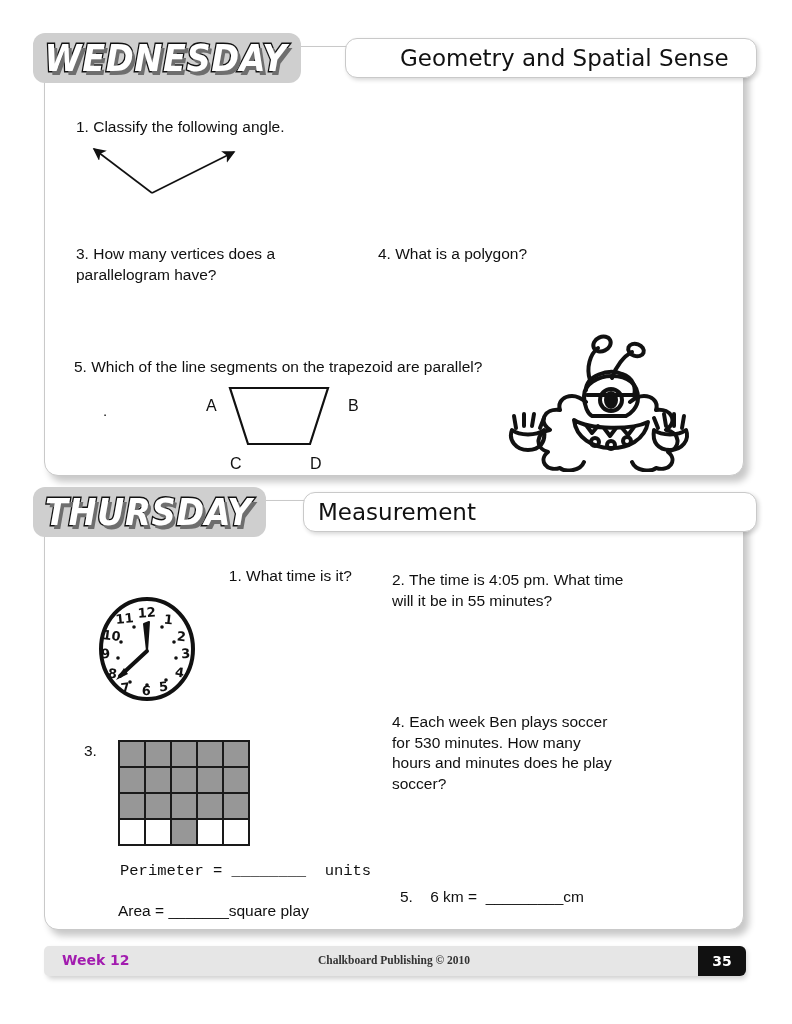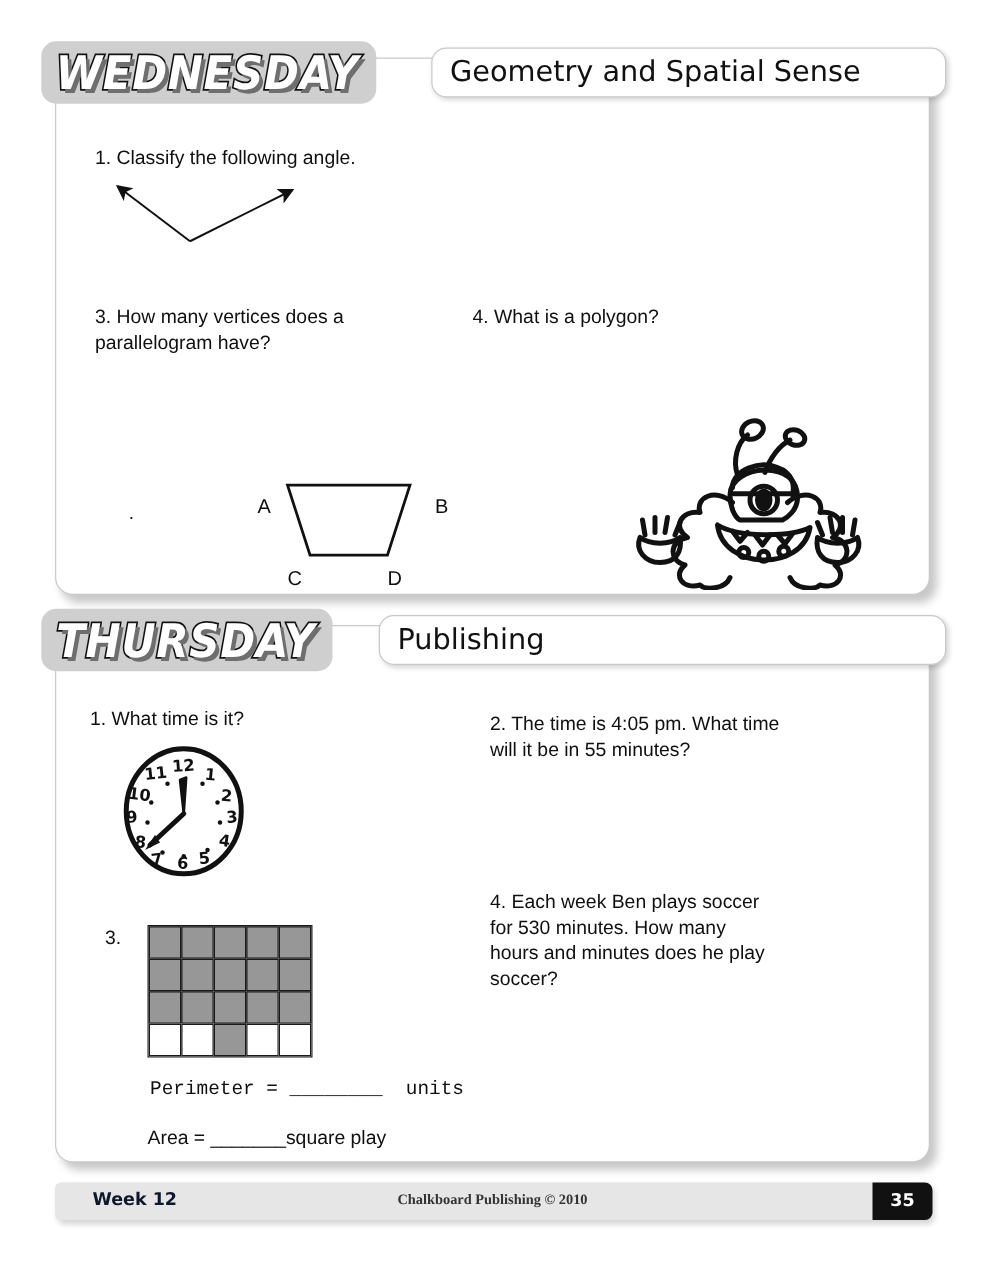--- a/index.html
+++ b/index.html
@@ -59,21 +59,21 @@
     top: -9px;
     height: 40px;
     background: #ffffff;
     border: 1.5px solid #c9c9c9;
     border-radius: 12px;
     display: flex;
     align-items: center;
     z-index: 2;
     box-shadow: 2px 2px 4px rgba(0,0,0,0.16);
   }
-  #wednesday-title-strip { left: 300px; width: 412px; }
+  #wednesday-title-strip { left: 300px; width: 412px; padding-left: 40px; }
   #thursday-title-strip  { left: 258px; width: 454px; }
   .subject-title {
     font-family: "DejaVu Sans", sans-serif;
     font-size: 23px;
     font-weight: 400;
     color: #111111;
     padding-left: 14px;
     white-space: nowrap;
   }
 
@@ -135,23 +135,23 @@
   
   #footer-bar {
     position: absolute;
     left: 44px; top: 946px;
     width: 700px; height: 30px;
     background: #e6e6e6;
     border-radius: 5px;
     box-shadow: 3px 3px 5px rgba(0,0,0,0.18);
   }
   #footer-week {
-    position: absolute; left: 30px; top: 6px;
+    position: absolute; left: 18px; top: 6px;
     font-family: "DejaVu Sans", sans-serif;
-    font-size: 14px; font-weight: 700; color: #0f172a;
+    font-size: 14px; font-weight: 700; color: #a21caf;
   }
   #footer-credit {
     position: absolute; left: 0; right: 0; top: 8px;
     text-align: center;
     font-family: Liberation Serif, serif;
     font-size: 11.5px; font-weight: 700; color: #333333;
   }
   #page-number-box {
     position: absolute;
     right: -2px; top: 0;
@@ -178,20 +178,21 @@
 
     <div class="day-banner">
       <span class="day-word">WEDNESDAY</span>
     </div>
   </div>
 
   <div class="q" style="left:76px; top:117px; width:300px;">1.  Classify the following angle.</div>
   <div class="q" style="left:76px; top:244px; width:300px;">3. How many vertices does a
     parallelogram have?</div>
   <div class="q" style="left:378px; top:244px; width:310px;">4. What is a polygon?</div>
+  <div class="q" style="left:74px; top:357px; width:520px;">5.  Which of the line segments on the trapezoid are parallel?</div>
 
   <svg id="angle-figure" width="170" height="55" viewBox="0 0 170 55">
     <defs>
       <marker id="arw" markerWidth="9" markerHeight="9" refX="7" refY="4" orient="auto">
         <path d="M0,0 L8,4 L0,8 L2,4 Z" fill="#111"></path>
       </marker>
     </defs>
     <line x1="70" y1="50" x2="12" y2="6" stroke="#111" stroke-width="1.6" marker-end="url(#arw)"></line>
     <line x1="70" y1="50" x2="152" y2="9" stroke="#111" stroke-width="1.6" marker-end="url(#arw)"></line>
   </svg>
@@ -239,35 +240,36 @@
       <path d="M22,96 L20,84 M30,94 L30,82 M38,94 L40,82 M46,96 L50,86"></path>
       <path d="M18,98 C14,108 22,118 34,118 C46,118 52,110 50,98 C42,104 26,104 18,98 Z"></path>
       <path d="M188,96 L190,84 M180,94 L180,82 M172,94 L170,82 M164,96 L160,86"></path>
       <path d="M192,98 C196,108 188,118 176,118 C164,118 158,110 160,98 C168,104 184,104 192,98 Z"></path>
     </g>
   </svg>
 
   <div class="panel" id="thursday-panel">
 
     <div class="title-strip" id="thursday-title-strip">
-      <span class="subject-title">Publishing</span>
+      <span class="subject-title">Measurement</span>
     </div>
 
     <div class="day-banner">
       <span class="day-word">THURSDAY</span>
     </div>
   </div>
 
-  <div class="q" style="left:72px; top:566px; width:280px;">1. What time is it?</div>
+  <div class="q" style="left:72px; top:566px; width:280px;text-align:right;">1. What time is it?</div>
   <div class="q" style="left:392px; top:570px; width:320px;">2. The time is 4:05 pm.  What time
     will it be in 55 minutes?</div>
   <div class="q" style="left:392px; top:712px; width:320px;">4. Each week Ben plays soccer
     for 530 minutes.  How many
     hours and minutes does he play
     soccer?</div>
+  <div class="fill-line" style="left:400px; top:888px;">5.    6 km =  _________cm</div>
 
   <svg id="clock-figure" width="110" height="110" viewBox="0 0 110 110">
     <ellipse cx="55" cy="55" rx="46" ry="50" fill="#ffffff" stroke="#111111" stroke-width="4"></ellipse>
     <g font-family="DejaVu Sans, sans-serif" font-size="13" font-weight="700" fill="#111111" text-anchor="middle">
       <text x="55" y="23" transform="rotate(-4 55 23)">12</text>
       <text x="76" y="30" transform="rotate(6 76 30)">1</text>
       <text x="89" y="47" transform="rotate(5 89 47)">2</text>
       <text x="94" y="64" transform="rotate(-4 94 64)">3</text>
       <text x="87" y="83" transform="rotate(8 87 83)">4</text>
       <text x="72" y="97" transform="rotate(-6 72 97)">5</text>

